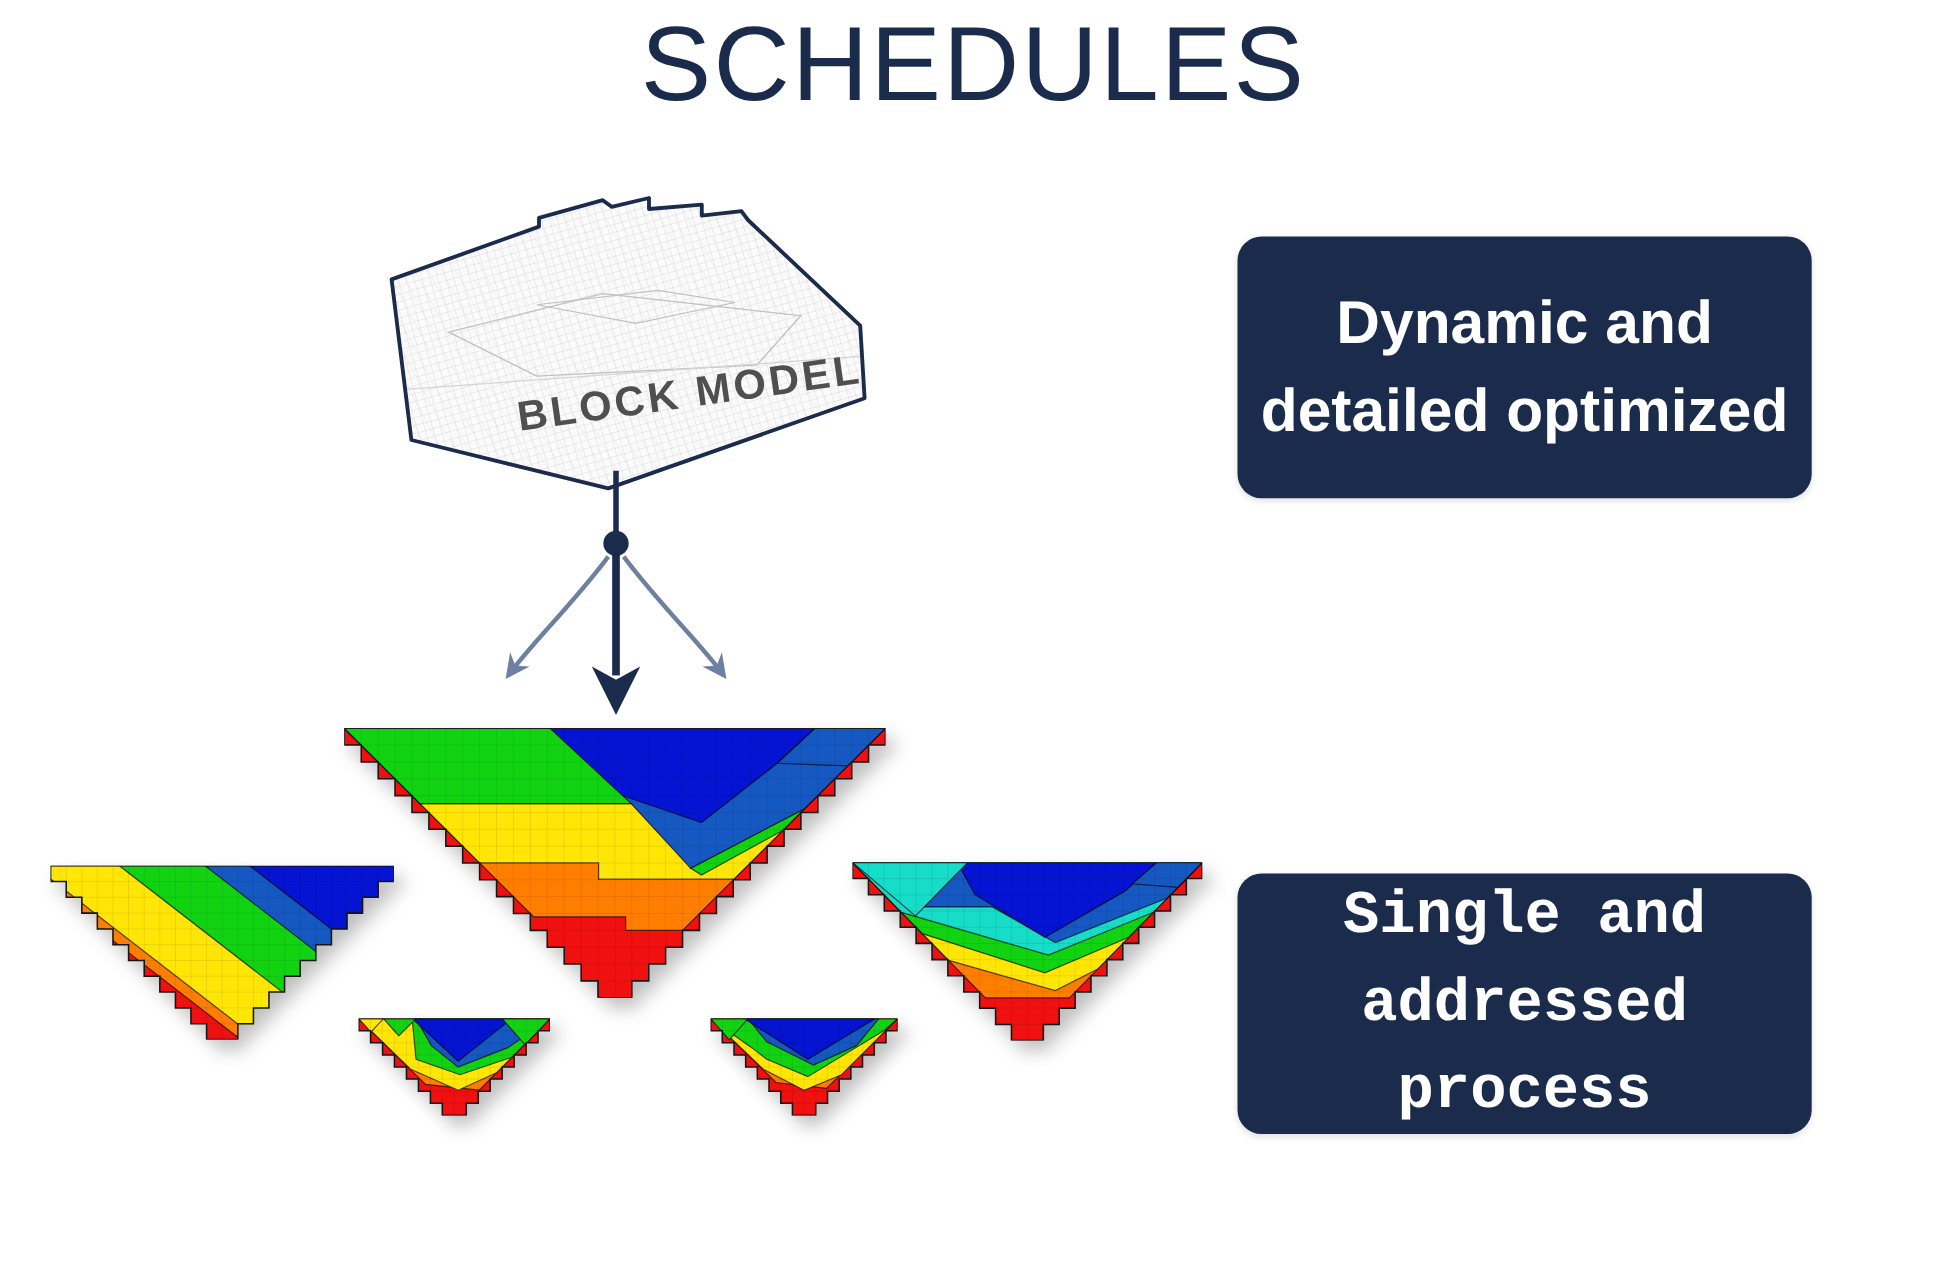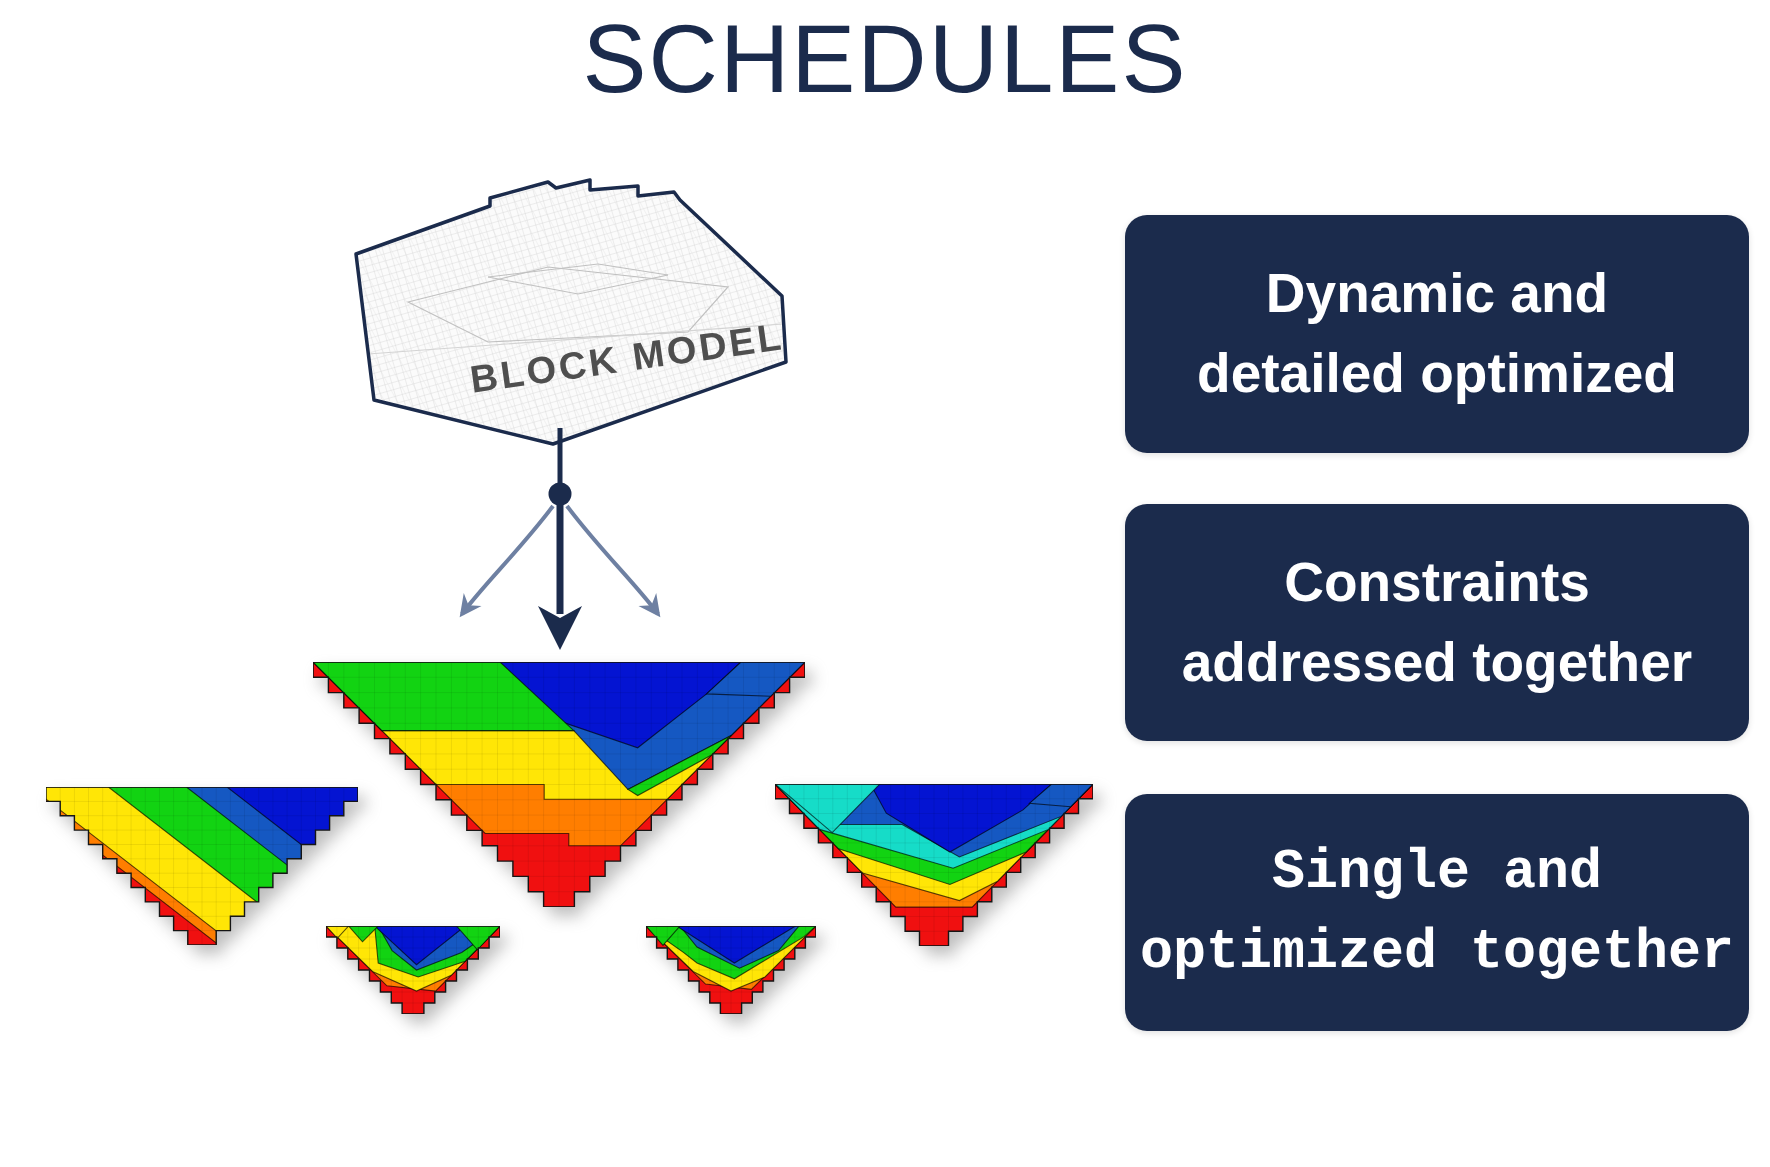--- a/index.html
+++ b/index.html
@@ -16,21 +16,21 @@
 
   .flow-arrows{position:absolute;left:420px;top:424px;width:280px;height:235px;}
 
   .pit{position:absolute;filter:drop-shadow(7px 9px 8px rgba(110,110,110,0.45));}
   #pit-large{left:313px;top:662px;}
   #pit-left{left:46px;top:787px;}
   #pit-right{left:775px;top:784px;}
   #pit-small1{left:326px;top:926px;}
   #pit-small2{left:646px;top:926px;}
 
-  .benefit{position:absolute;left:1125px;width:624px;background:#1b2b4c;border-radius:22px;
+  .benefit{position:absolute;left:1125px;width:522px;background:#1b2b4c;border-radius:22px;
            color:#ffffff;display:flex;flex-direction:column;align-items:center;justify-content:center;
            text-align:center;font-weight:700;font-size:55px;line-height:1.45;
            box-shadow:0 2px 6px rgba(0,0,0,0.12);}
   #benefit-0{top:215px;height:238px;}
   #benefit-1{top:504px;height:237px;}
   #benefit-2{top:794px;height:237px;font-family:Liberation Mono, monospace;}
   .benefit span{display:block;}
 </style>
 </head>
 <body>
@@ -168,22 +168,18 @@
           <polygon points="0.0,0.0 34.0,0.0 17.0,19.4" fill="#12d312" stroke="#000000" stroke-opacity="0.65" stroke-width="1.1"></polygon>
           <path d="M10.6 0 V88 M21.3 0 V88 M31.9 0 V88 M42.5 0 V88 M53.1 0 V88 M63.8 0 V88 M74.4 0 V88 M85.0 0 V88 M95.6 0 V88 M106.3 0 V88 M116.9 0 V88 M127.5 0 V88 M138.1 0 V88 M148.8 0 V88 M159.4 0 V88 M0 11.0 H170 M0 22.0 H170 M0 33.0 H170 M0 44.0 H170 M0 55.0 H170 M0 66.0 H170 M0 77.0 H170 " stroke="#000000" stroke-opacity="0.09" stroke-width="0.8" fill="none"></path>
         </g>
         <path d="M 0 0 L 170 0 L 170.0 11.0 L 159.4 11.0 L 159.4 22.0 L 148.8 22.0 L 148.8 33.0 L 138.1 33.0 L 138.1 44.0 L 127.5 44.0 L 127.5 55.0 L 116.9 55.0 L 116.9 66.0 L 106.3 66.0 L 106.3 77.0 L 95.6 77.0 L 95.6 88.0 L 85.0 88.0 L 74.4 88.0 L 74.4 77.0 L 63.8 77.0 L 63.8 66.0 L 53.1 66.0 L 53.1 55.0 L 42.5 55.0 L 42.5 44.0 L 31.9 44.0 L 31.9 33.0 L 21.3 33.0 L 21.3 22.0 L 10.6 22.0 L 10.6 11.0 L 0.0 11.0 L 0.0 0.0 Z" fill="none" stroke="#151515" stroke-width="1.4"></path>
       </svg></div>
 
   <div class="benefit" id="benefit-0">
     <span>Dynamic and</span>
     <span>detailed optimized</span>
   </div>
-  <div class="benefit" id="benefit-1">
-    <span>Constraints</span>
-    <span>addressed together</span>
-  </div>
   <div class="benefit" id="benefit-2">
     <span>Single and</span>
-    <span>optimized together</span>
+    <span>addressed process</span>
   </div>
 
 </div>
 
 </body></html>

